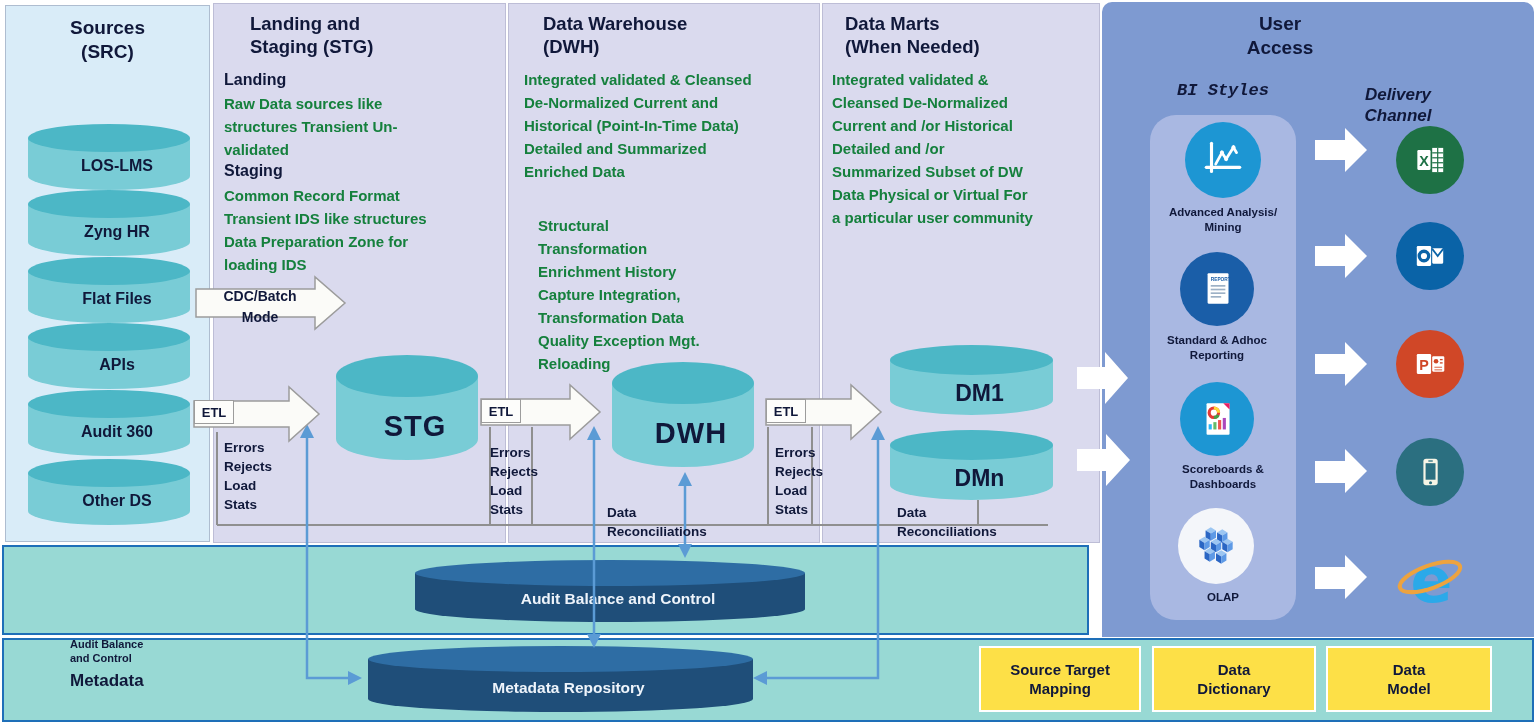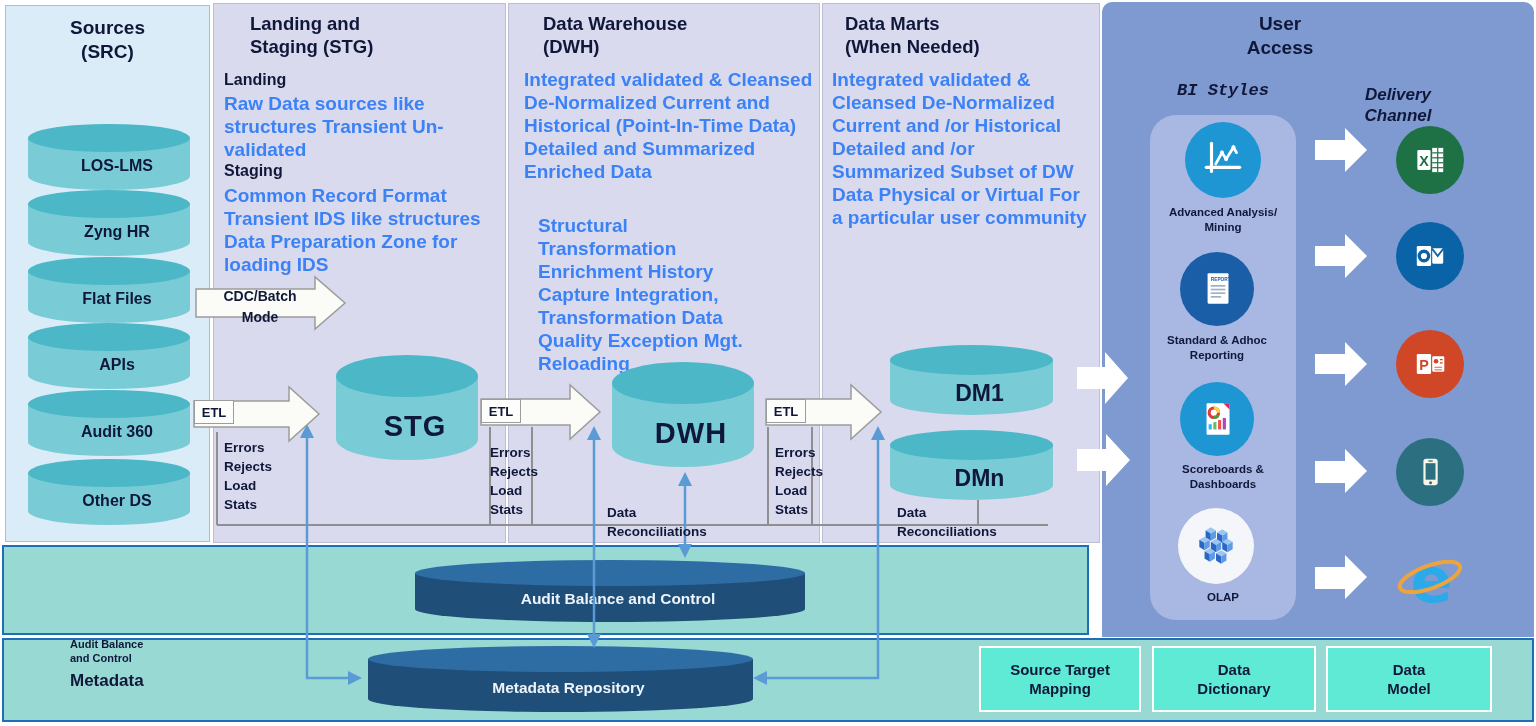--- a/index.html
+++ b/index.html
@@ -1,20 +1,20 @@
 <!DOCTYPE html>
 <html><head>
 <meta charset="utf-8">
 <style>
   html,body{margin:0;padding:0;background:#fff;font-family:"Liberation Sans",sans-serif;}
   .canvas{position:relative;width:1536px;height:726px;background:#fff;overflow:hidden;}
   .abs{position:absolute;}
   .panel{position:absolute;box-sizing:border-box;}
   .hd{font-weight:bold;color:#10183a;white-space:pre-line;line-height:1.25;}
-  .p{position:absolute;font-size:19px;font-weight:600;color:#3b82f6;line-height:23px;white-space:pre-line;}
+  .p{position:absolute;font-size:15px;font-weight:600;color:#15803d;line-height:23px;white-space:pre-line;}
   .lblsm{position:absolute;font-size:13.5px;font-weight:700;color:#10183a;line-height:19px;white-space:pre-line;}
   .cyl{position:absolute;}
   .cyl .top{position:absolute;left:0;right:0;border-radius:50%;z-index:2;}
   .cyl .bod{position:absolute;left:0;right:0;bottom:0;z-index:1;}
   .cyl .lbl{position:absolute;left:16px;right:0;text-align:center;z-index:3;font-weight:bold;color:#10183a;}
   .src-cyl{width:162px;height:66px;}
   .src-cyl .top{height:28px;background:#4cb7c6;}
   .src-cyl .bod{top:14px;background:#79ccd6;border-radius:0 0 50% 50%/0 0 14px 14px;}
   .src-cyl .lbl{top:33px;font-size:16px;}
   .big-cyl{width:142px;height:105px;}
@@ -25,21 +25,21 @@
   .dm-cyl .top{height:30px;background:#4cb7c6;}
   .dm-cyl .bod{top:15px;background:#79ccd6;border-radius:0 0 50% 50%/0 0 15px 15px;}
   .dm-cyl .lbl{top:35px;font-size:23px;}
   .disk-cyl .top{height:26px;background:#2e6da4;}
   .disk-cyl .bod{top:13px;background:#1f4e79;border-radius:0 0 50% 50%/0 0 13px 13px;}
   .disk-cyl .lbl{top:30px;font-size:15.5px;color:#eef4fb;font-weight:700;}
   .etlbox{position:absolute;width:40px;height:24px;background:#fdfdfb;border:1.5px solid #9c9c9c;z-index:7;
           display:flex;align-items:center;justify-content:center;font-size:13px;font-weight:bold;color:#10183a;box-sizing:border-box;}
   .ic-circle{position:absolute;border-radius:50%;display:flex;align-items:center;justify-content:center;z-index:3;}
   .cap{position:absolute;width:150px;text-align:center;font-size:11.5px;font-weight:600;color:#10183a;line-height:14.5px;white-space:pre-line;z-index:3;}
-  .mbox{position:absolute;background:#5eead4;border:2px solid #fff;display:flex;align-items:center;justify-content:center;
+  .mbox{position:absolute;background:#fde047;border:2px solid #fff;display:flex;align-items:center;justify-content:center;
         text-align:center;font-size:15px;font-weight:700;color:#10183a;line-height:1.3;white-space:pre-line;box-sizing:border-box;z-index:3;}
   svg.links{position:absolute;left:0;top:0;z-index:5;pointer-events:none;}
   .over{z-index:6;}
 </style>
 </head>
 <body>
 
 <div class="canvas">
 
   <div class="panel" style="left:5px;top:5px;width:205px;height:537px;background:#d9ecf8;border:1px solid #aebdd0;"></div>

